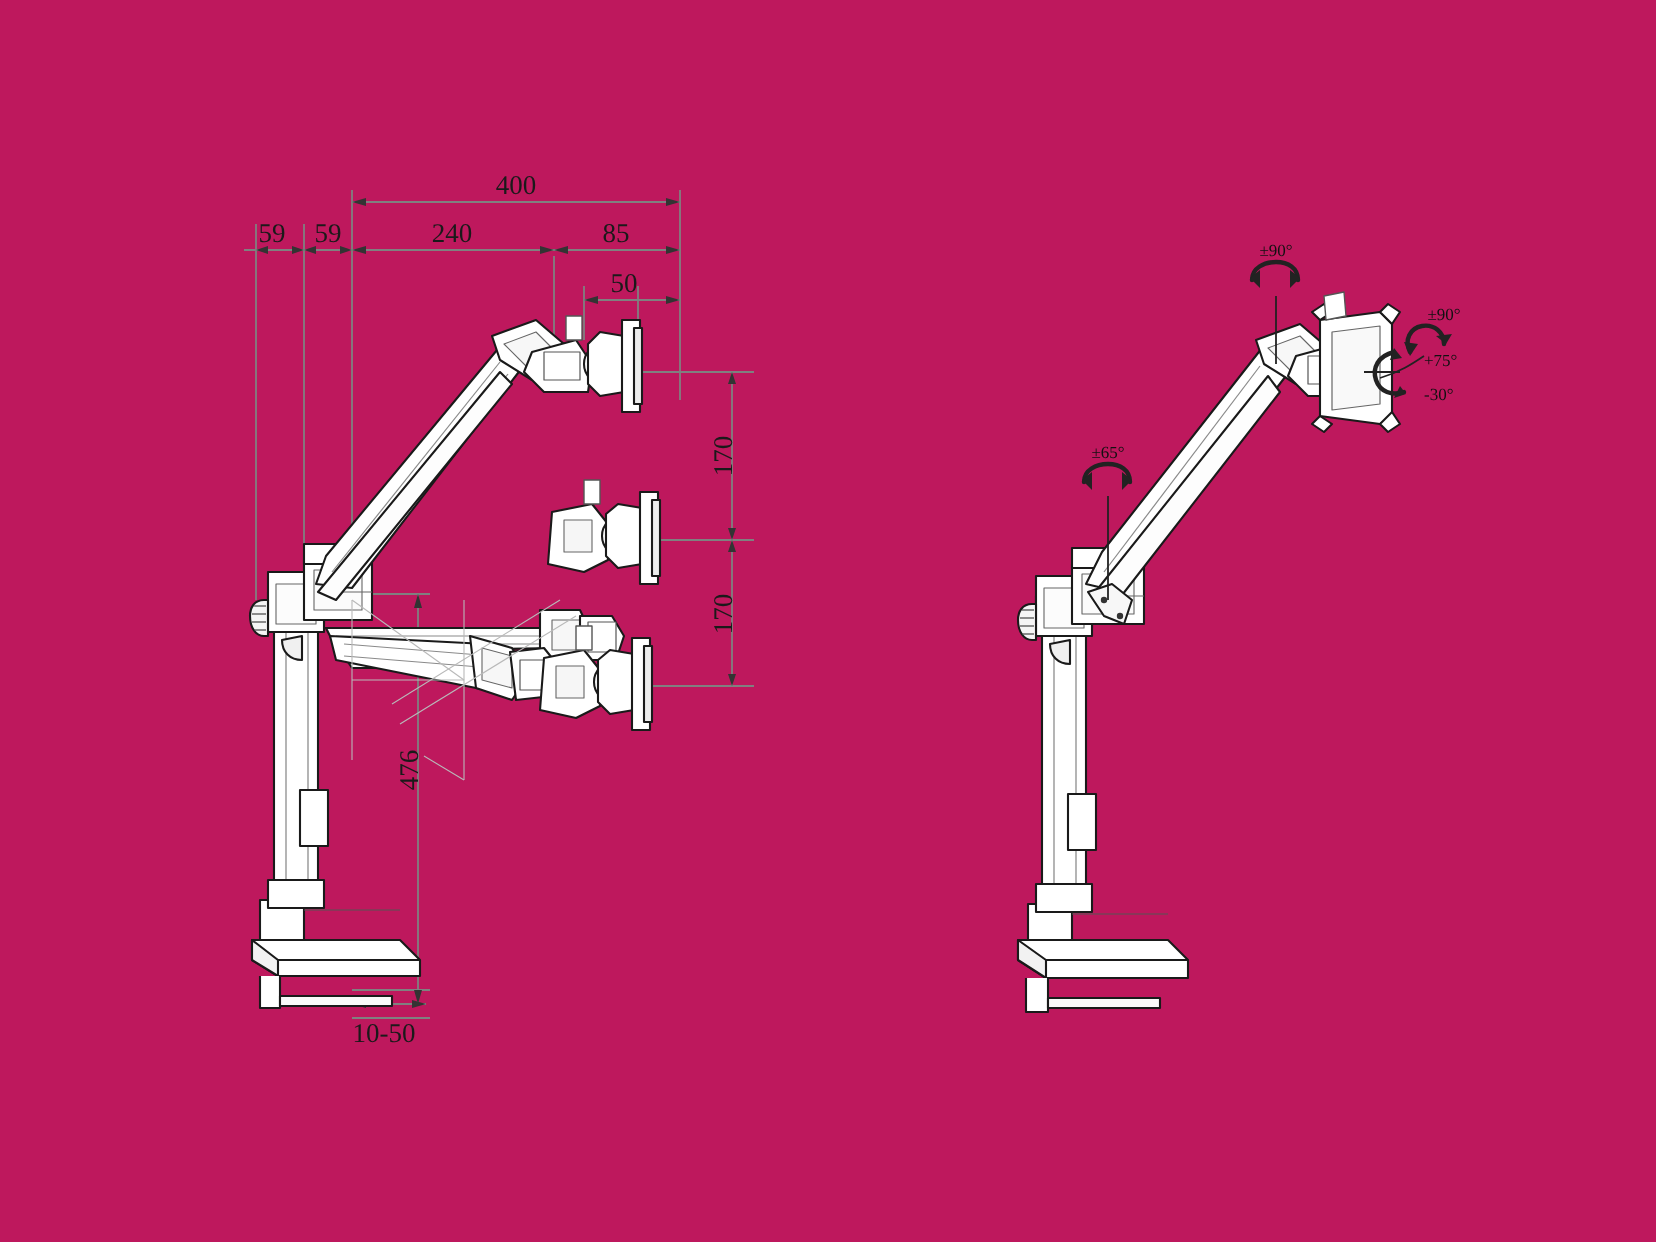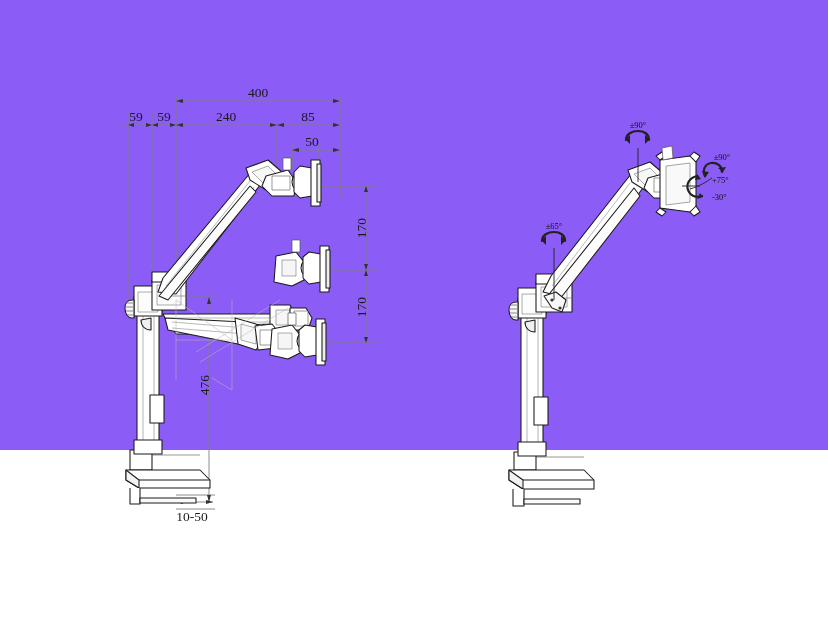--- a/index.html
+++ b/index.html
@@ -1,17 +1,17 @@
 <!DOCTYPE html>
 <html><head>
 <meta charset="utf-8">
 <style>
   html,body{margin:0;padding:0;background:#ffffff;}
   body{width:828px;height:621px;font-family:"Liberation Serif",serif;overflow:hidden;}
-  #sheet{position:relative;width:828px;height:450px;background:#8b5cf6;}
+  #sheet{position:relative;width:828px;height:621px;background:#be185d;}
   svg{display:block;}
   .dimtxt{font-family:"Liberation Serif",serif;font-size:13.5px;fill:#1a1a1a;}
   .angtxt{font-family:"Liberation Serif",serif;font-size:8.5px;fill:#111;}
 </style>
 </head>
 <body>
 
 <div id="sheet">
 <svg width="828" height="621" viewBox="0 0 828 621">
 

